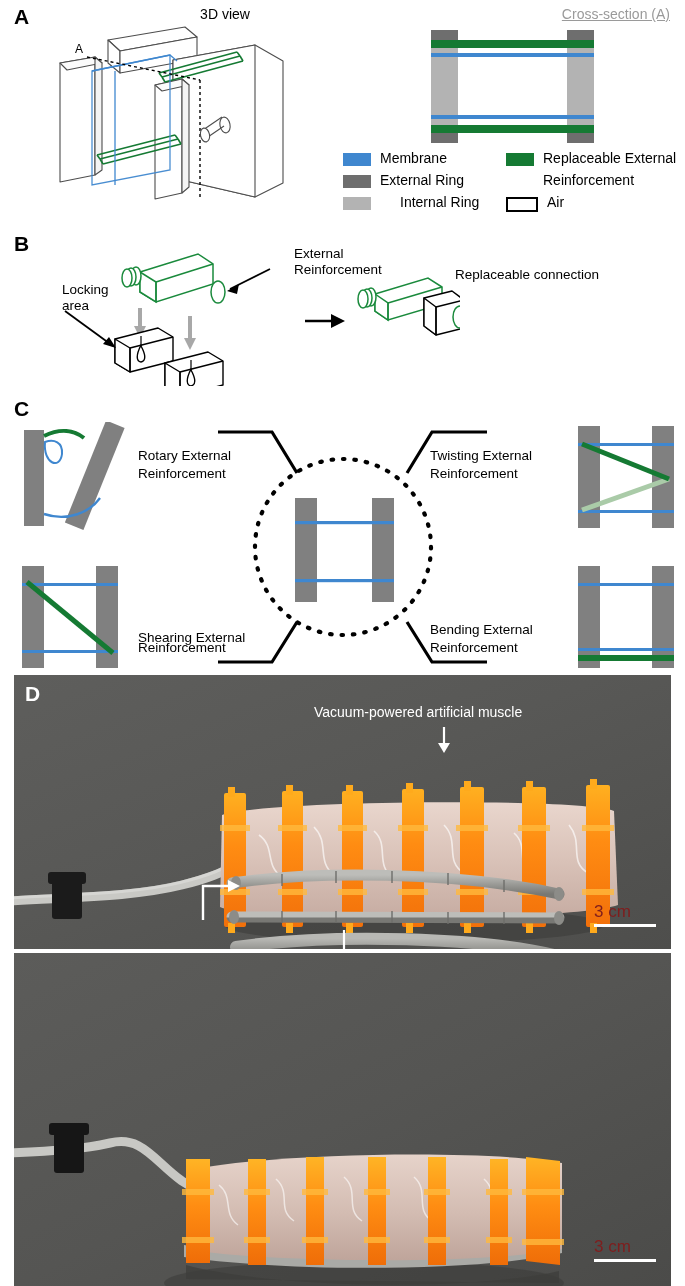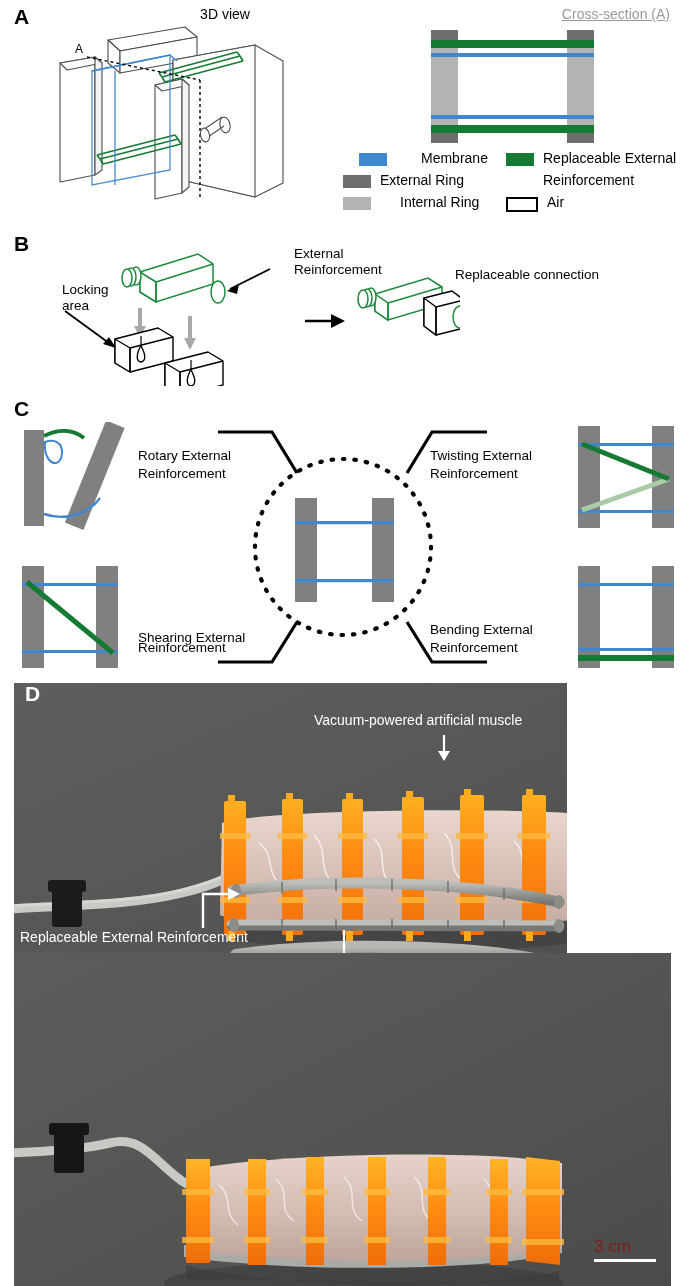--- a/index.html
+++ b/index.html
@@ -33,21 +33,21 @@
 
   
   #panelB{left:0;top:228px;width:685px;height:162px;}
 
   
   #panelC{left:0;top:390px;width:685px;height:285px;}
 
   
   #panelD{left:0;top:675px;width:685px;height:611px;}
   .photo{position:absolute;left:14px;overflow:hidden;}
-  #photo-top{top:8px;width:553px;height:274px;}
+  #photo-top{top:0px;width:657px;height:274px;}
   #photo-bot{top:278px;width:657px;height:333px;}
   .scalebar-line{background:#fff;height:3px;}
 </style>
 </head>
 <body>
 
 <div class="fig">
 
   <div class="abs" id="panelA">
 
@@ -133,21 +133,21 @@
       <rect x="33" y="18" width="109" height="5" fill="#ffffff"></rect>
       <rect x="33" y="90" width="109" height="5" fill="#ffffff"></rect>
       <rect x="33" y="27" width="109" height="58" fill="#ffffff"></rect>
 
       <rect x="6" y="23" width="163" height="4" fill="#3f87cf"></rect>
       <rect x="6" y="85" width="163" height="4" fill="#3f87cf"></rect>
     </svg>
 
     <div class="abs" id="legend">
 
-      <div class="leg-row" style="left:16px;top:0;gap:25px;">
+      <div class="leg-row" style="left:0;top:0;">
         <span class="leg-sw swatch" style="background:#3f87cf;"></span>
         <span class="legend-txt">Membrane</span>
       </div>
 
       <div class="leg-row" style="left:0;top:22px;">
         <span class="leg-sw swatch" style="background:#6e6e6e;"></span>
         <span class="legend-txt">External Ring</span>
       </div>
 
       <div class="leg-row" style="left:0;top:44px;gap:20px;">
@@ -477,21 +477,20 @@
         </g>
       </svg>
 
       
       <div class="abs photo-txt" style="left:300px;top:29px;">Vacuum-powered artificial muscle</div>
       <svg class="abs" style="left:415px;top:50px;" width="30" height="30" viewBox="0 0 30 30">
         <line x1="15" y1="2" x2="15" y2="22" stroke="#fff" stroke-width="2.2"></line>
         <path d="M15,28 L9,18 L21,18 Z" fill="#fff"></path>
       </svg>
 
-      <div class="abs photo-txt" style="left:6px;top:246px;">Replaceable External Reinforcement</div>
       <svg class="abs" style="left:185px;top:193px;" width="44" height="54" viewBox="0 0 44 54">
         <path d="M4,52 L4,18 L32,18" fill="none" stroke="#fff" stroke-width="2.4"></path>
         <path d="M41,18 L29,12 L29,24 Z" fill="#fff"></path>
       </svg>
 
       
       <div class="abs" style="left:580px;top:228px;width:66px;">
         <div class="scale-txt">3 cm</div>
         <div class="scalebar-line" style="margin-top:2px;width:62px;"></div>
       </div>

